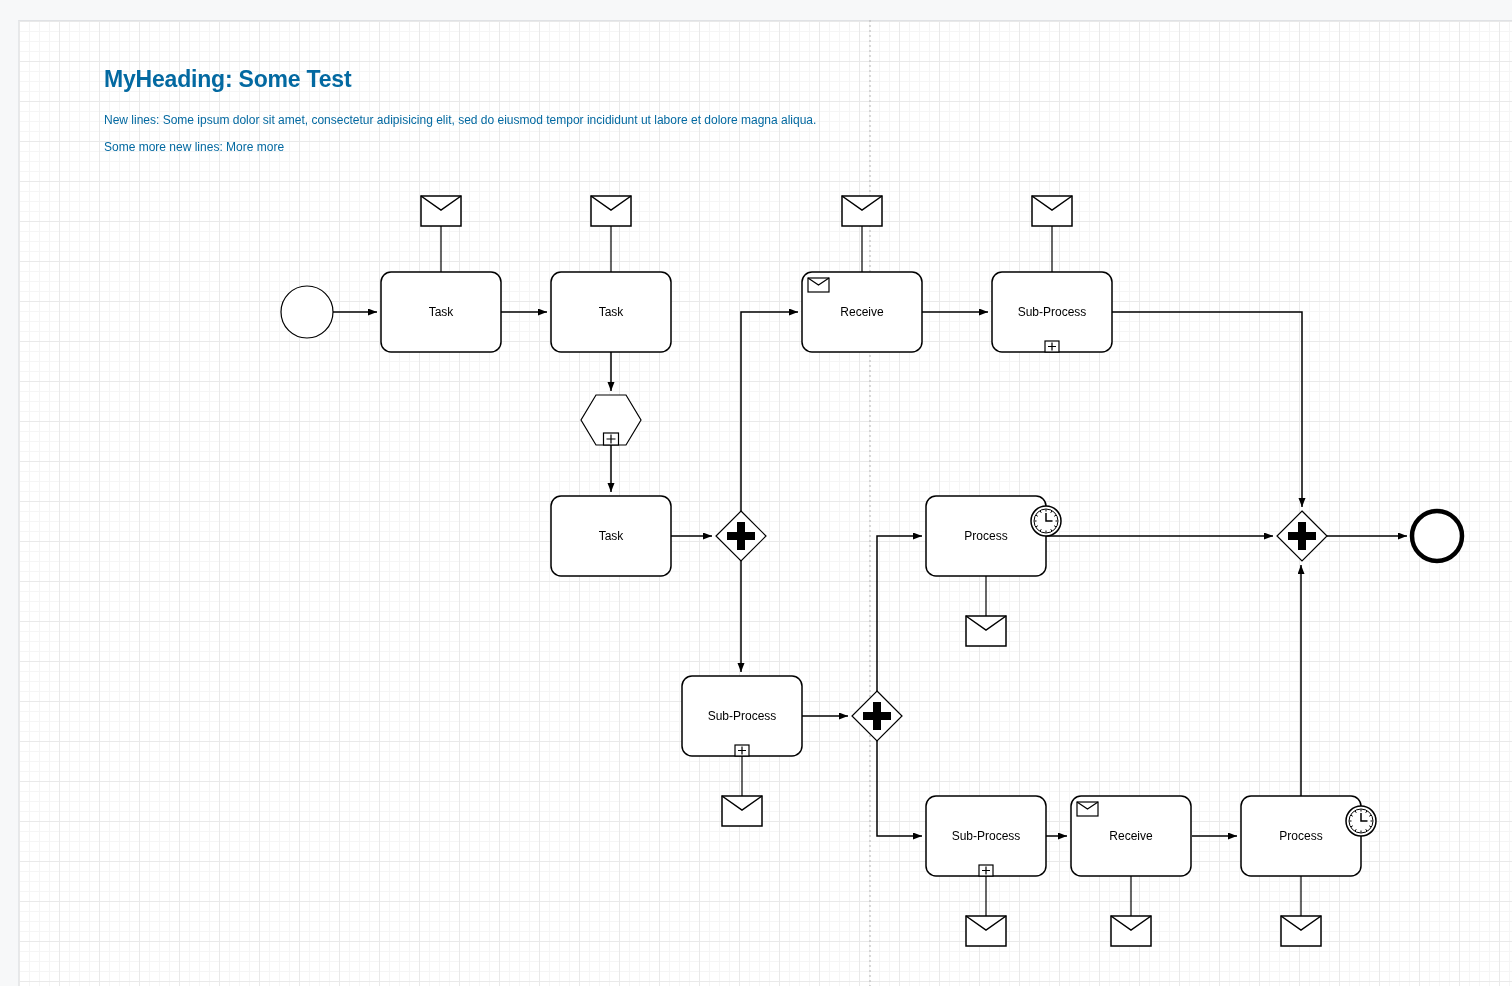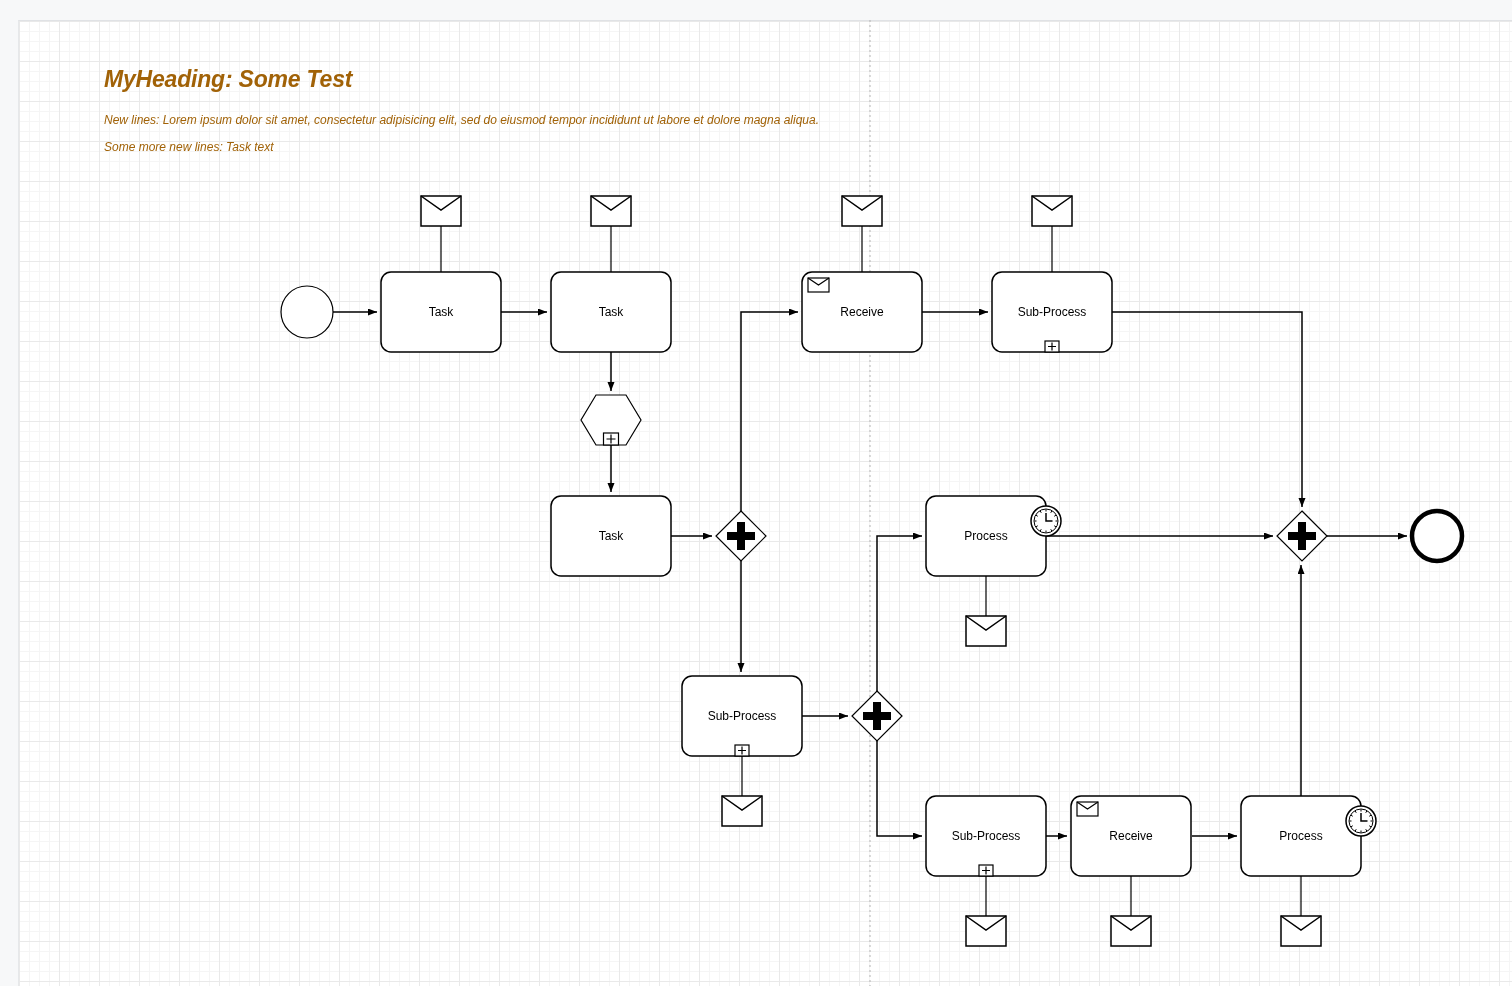--- a/index.html
+++ b/index.html
@@ -15,21 +15,21 @@
     background-image:
       linear-gradient(to right,#e9e9e9 1px,transparent 1px),
       linear-gradient(to bottom,#e9e9e9 1px,transparent 1px),
       linear-gradient(to right,#f5f5f5 1px,transparent 1px),
       linear-gradient(to bottom,#f5f5f5 1px,transparent 1px);
     background-size:40px 40px,40px 40px,10px 10px,10px 10px;
     border-top:1px solid #e0e2e5;
     border-left:1px solid #e6e8ea;
   }
   .textblock{
-    position:absolute;left:104px;top:66px;width:800px;color:#a16207;font-style:italic;
+    position:absolute;left:104px;top:66px;width:800px;color:#0369a1;
   }
   .textblock h1{
     margin:0 0 21px 0;font-size:23px;line-height:26px;font-weight:bold;
     letter-spacing:-0.2px;
   }
   .textblock p{
     margin:0 0 13px 0;font-size:12px;line-height:14px;
   }
   svg.diagram{position:absolute;left:0;top:0;}
   .shape{fill:#ffffff;stroke:#000000;stroke-width:1.5;}
@@ -43,22 +43,22 @@
   .clock-tick{stroke:#000000;stroke-width:1;fill:none;}
   .clock-hand{stroke:#000000;stroke-width:1.5;fill:none;}
 </style>
 </head>
 <body>
 
 <div class="canvas"></div>
 
 <div class="textblock">
   <h1>MyHeading: Some Test</h1>
-  <p>New lines: Lorem ipsum dolor sit amet, consectetur adipisicing elit, sed do eiusmod tempor incididunt ut labore et dolore magna aliqua.</p>
-  <p>Some more new lines: Task text</p>
+  <p>New lines: Some ipsum dolor sit amet, consectetur adipisicing elit, sed do eiusmod tempor incididunt ut labore et dolore magna aliqua.</p>
+  <p>Some more new lines: More more</p>
 </div>
 
 <svg class="diagram" width="1512" height="986" viewBox="0 0 1512 986">
   <defs>
     <marker id="arrow" markerWidth="12" markerHeight="9" refX="9" refY="3.5" orient="auto" markerUnits="userSpaceOnUse">
       <path d="M0,0 L9,3.5 L0,7 Z" fill="#000000" stroke="none"></path>
     </marker>
     <g id="env40">
       <rect x="0" y="0" width="40" height="30" fill="#ffffff" stroke="#000000" stroke-width="1.5"></rect>
       <path d="M0,0 L20,14 L40,0" fill="none" stroke="#000000" stroke-width="1.5"></path>

